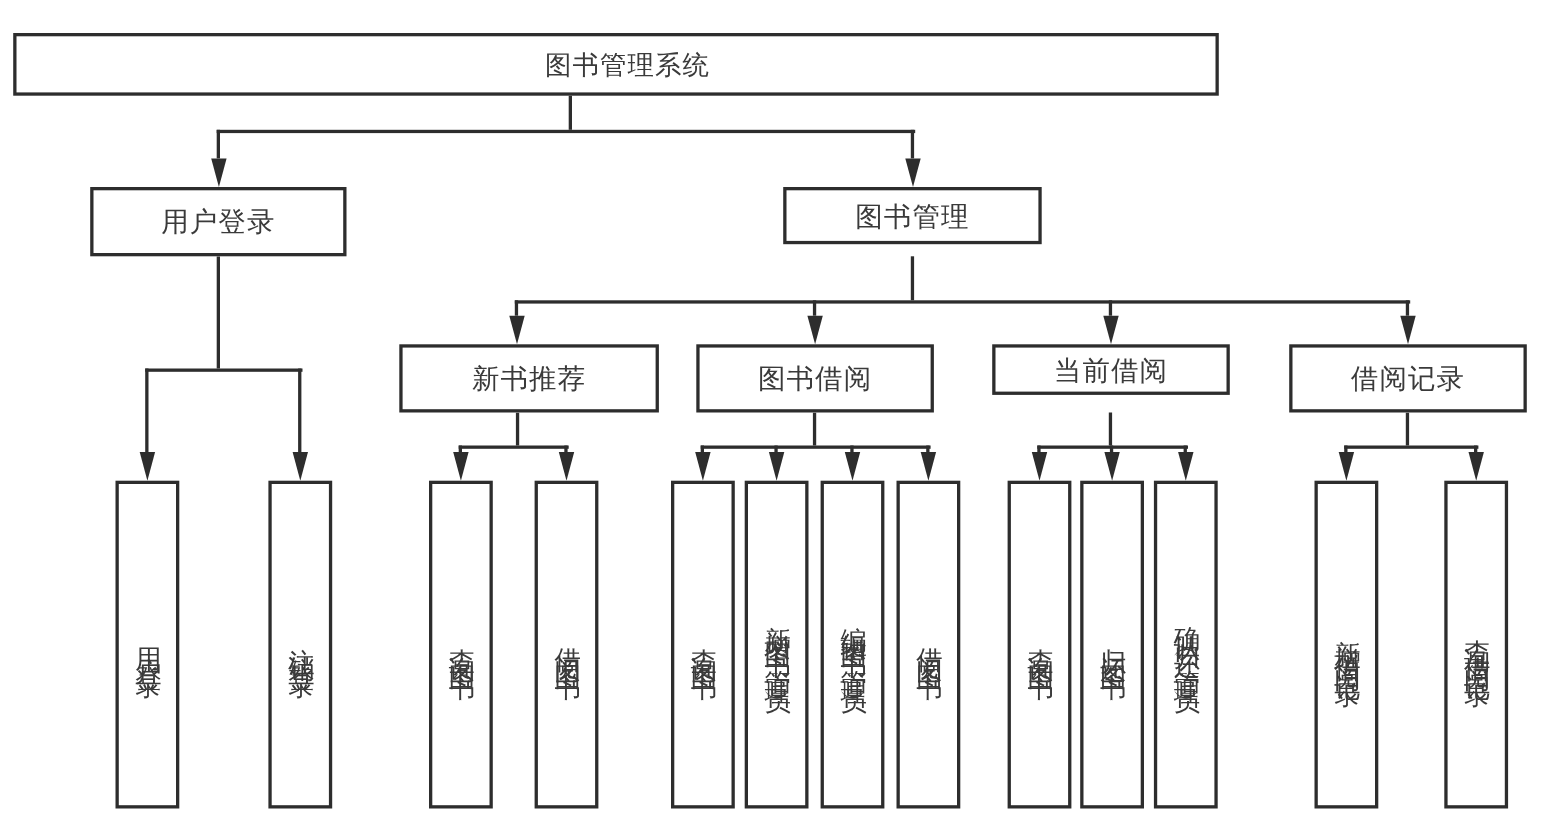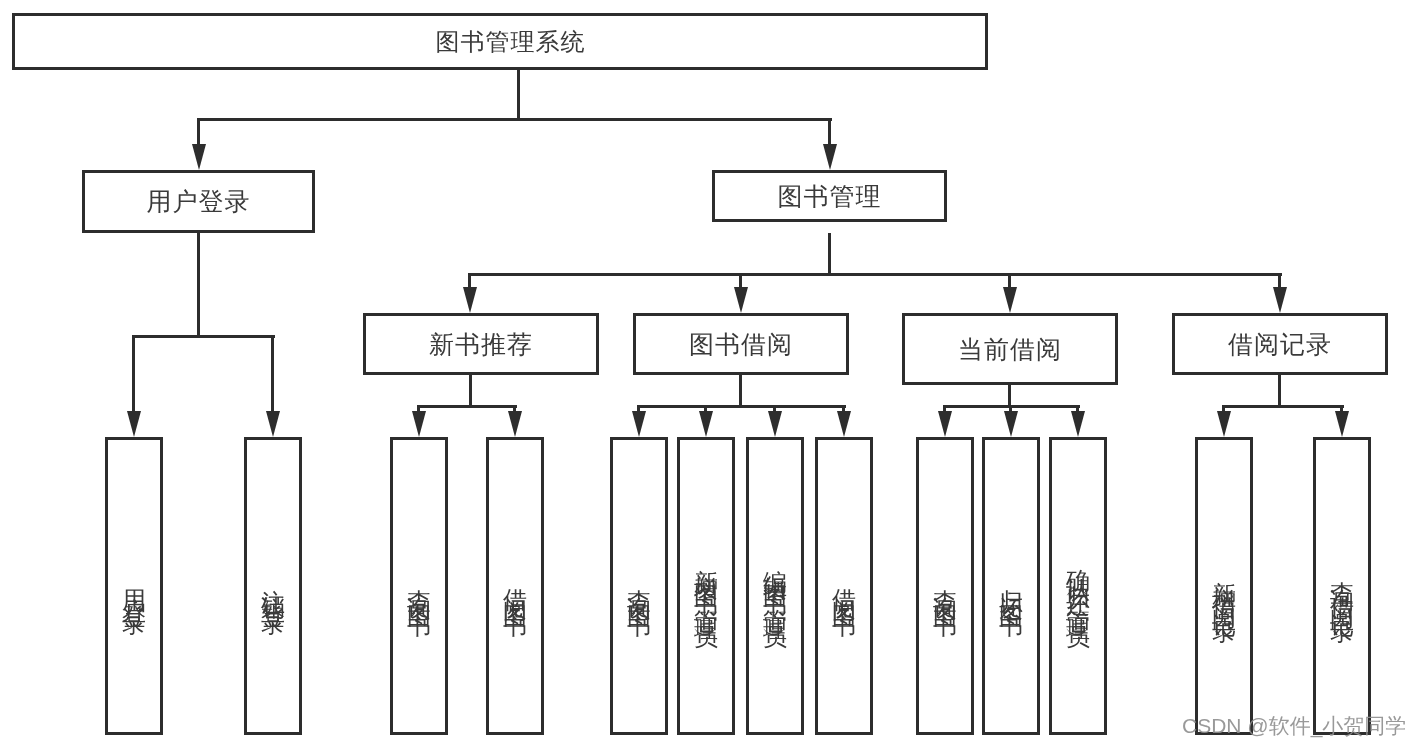--- a/index.html
+++ b/index.html
@@ -82,28 +82,28 @@
     white-space: nowrap;
     z-index: 5;
     letter-spacing: 0;
   }
 </style>
 </head>
 <body>
 
 <div class="canvas">
 
-  <div class="node title" style="left:12px; top:13px; width:976px; height:57px;padding-left:21px;">图书管理系统</div>
+  <div class="node title" style="left:12px; top:30px; width:1096px; height:57px;padding-left:21px;">图书管理系统</div>
 
   <div class="node" style="left:82px; top:170px; width:233px; height:63px;">用户登录</div>
   <div class="node" style="left:712px; top:170px; width:235px; height:52px;">图书管理</div>
 
   <div class="node" style="left:363px; top:313px; width:236px; height:62px;">新书推荐</div>
   <div class="node" style="left:633px; top:313px; width:216px; height:62px;">图书借阅</div>
-  <div class="node" style="left:902px; top:313px; width:216px; height:72px;">当前借阅</div>
+  <div class="node" style="left:902px; top:313px; width:216px; height:46px;">当前借阅</div>
   <div class="node" style="left:1172px; top:313px; width:216px; height:62px;">借阅记录</div>
 
   <div class="node leaf" style="left:105px; top:437px; width:58px; height:298px;">用户登录</div>
   <div class="node leaf" style="left:244px; top:437px; width:58px; height:298px;">注销登录</div>
 
   <div class="node leaf" style="left:390px; top:437px; width:58px; height:298px;">查询图书</div>
   <div class="node leaf" style="left:486px; top:437px; width:58px; height:298px;">借阅图书</div>
 
   <div class="node leaf" style="left:610px; top:437px; width:58px; height:298px;">查询图书</div>
   <div class="node leaf" style="left:677px; top:437px; width:58px; height:298px;">新增图书（管理员）</div>
@@ -150,15 +150,14 @@
   <div class="hl" style="left:943px; top:405px; width:137px;"></div>
   <div class="drop" style="left:943px; top:405px; height:6px;"></div>
   <div class="drop" style="left:1009px; top:405px; height:6px;"></div>
   <div class="drop" style="left:1076px; top:405px; height:6px;"></div>
 
   <div class="vl" style="left:1278px; top:375px; height:30px;"></div>
   <div class="hl" style="left:1222px; top:405px; width:122px;"></div>
   <div class="drop" style="left:1222px; top:405px; height:6px;"></div>
   <div class="drop" style="left:1340px; top:405px; height:6px;"></div>
 
-  <div class="watermark">CSDN @软件_小贺同学</div>
 
 </div>
 
 </body></html>

